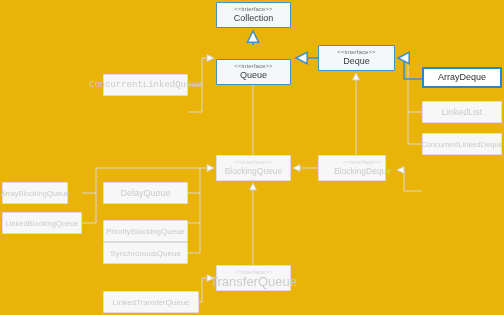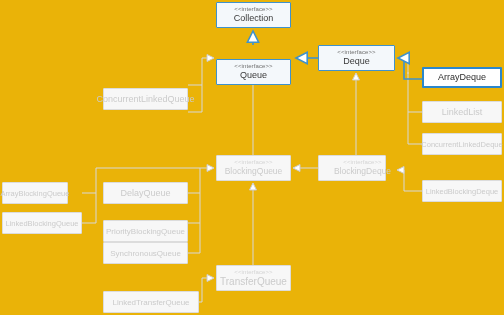--- a/index.html
+++ b/index.html
@@ -145,21 +145,21 @@
 
   <div class="node active" style="left:318px; top:45px; width:77px; height:26px;">
     <div class="stereo">&lt;&lt;interface&gt;&gt;</div>
     <div class="nname">Deque</div>
   </div>
 
   <div class="node highlight" style="left:422px; top:67px; width:80px; height:21px;">
     <div class="nname">ArrayDeque</div>
   </div>
 
-  <div class="node dim" style="left:103px; top:88px; width:85px; height:22px;">
+  <div class="node dim" style="left:103px; top:74px; width:85px; height:22px;font-family:Liberation Mono, monospace;">
     <div class="nname">ConcurrentLinkedQueue</div>
   </div>
 
 
   <div class="node dim" style="left:422px; top:101px; width:80px; height:22px;">
     <div class="nname">LinkedList</div>
   </div>
 
   <div class="node dim" style="left:422px; top:133px; width:80px; height:22px;">
     <div class="nname" style="font-size:7.5px;">ConcurrentLinkedDeque</div>
@@ -168,23 +168,20 @@
   <div class="node dim" style="left:216px; top:155px; width:75px; height:26px;">
     <div class="stereo">&lt;&lt;interface&gt;&gt;</div>
     <div class="nname" style="font-size:8.5px;">BlockingQueue</div>
   </div>
 
   <div class="node dim" style="left:318px; top:155px; width:68px; height:26px;padding-left:21px;">
     <div class="stereo">&lt;&lt;interface&gt;&gt;</div>
     <div class="nname" style="font-size:8.5px;">BlockingDeque</div>
   </div>
 
-  <div class="node dim" style="left:422px; top:180px; width:80px; height:22px;">
-    <div class="nname" style="font-size:7.5px;">LinkedBlockingDeque</div>
-  </div>
 
   <div class="node dim" style="left:2px; top:182px; width:66px; height:22px;">
     <div class="nname" style="font-size:7.5px;">ArrayBlockingQueue</div>
   </div>
 
   <div class="node dim" style="left:2px; top:212px; width:80px; height:22px;">
     <div class="nname" style="font-size:7.5px;">LinkedBlockingQueue</div>
   </div>
 
   <div class="node dim" style="left:103px; top:182px; width:85px; height:22px;">
@@ -194,20 +191,20 @@
   <div class="node dim" style="left:103px; top:212px; width:85px; height:22px;margin-top:8px;">
     <div class="nname" style="font-size:8px;">PriorityBlockingQueue</div>
   </div>
 
   <div class="node dim" style="left:103px; top:242px; width:85px; height:22px;">
     <div class="nname" style="font-size:8px;">SynchronousQueue</div>
   </div>
 
   <div class="node dim" style="left:216px; top:265px; width:75px; height:26px;">
     <div class="stereo">&lt;&lt;interface&gt;&gt;</div>
-    <div class="nname" style="font-size:10px;">TransferQueue</div>
+    <div class="nname" style="font-size:13px;">TransferQueue</div>
   </div>
 
   <div class="node dim" style="left:103px; top:291px; width:96px; height:22px;">
     <div class="nname" style="font-size:8px;">LinkedTransferQueue</div>
   </div>
 
 </div>
 
 </body></html>

